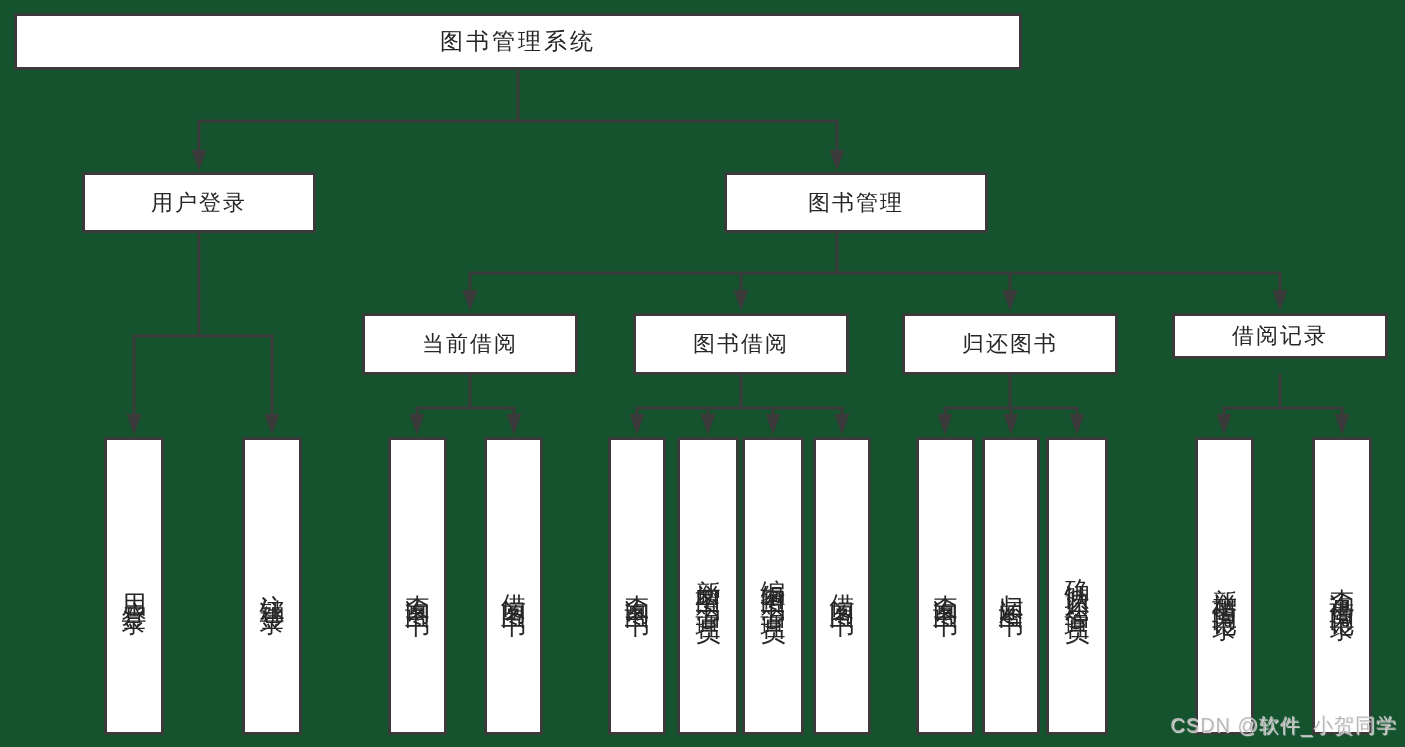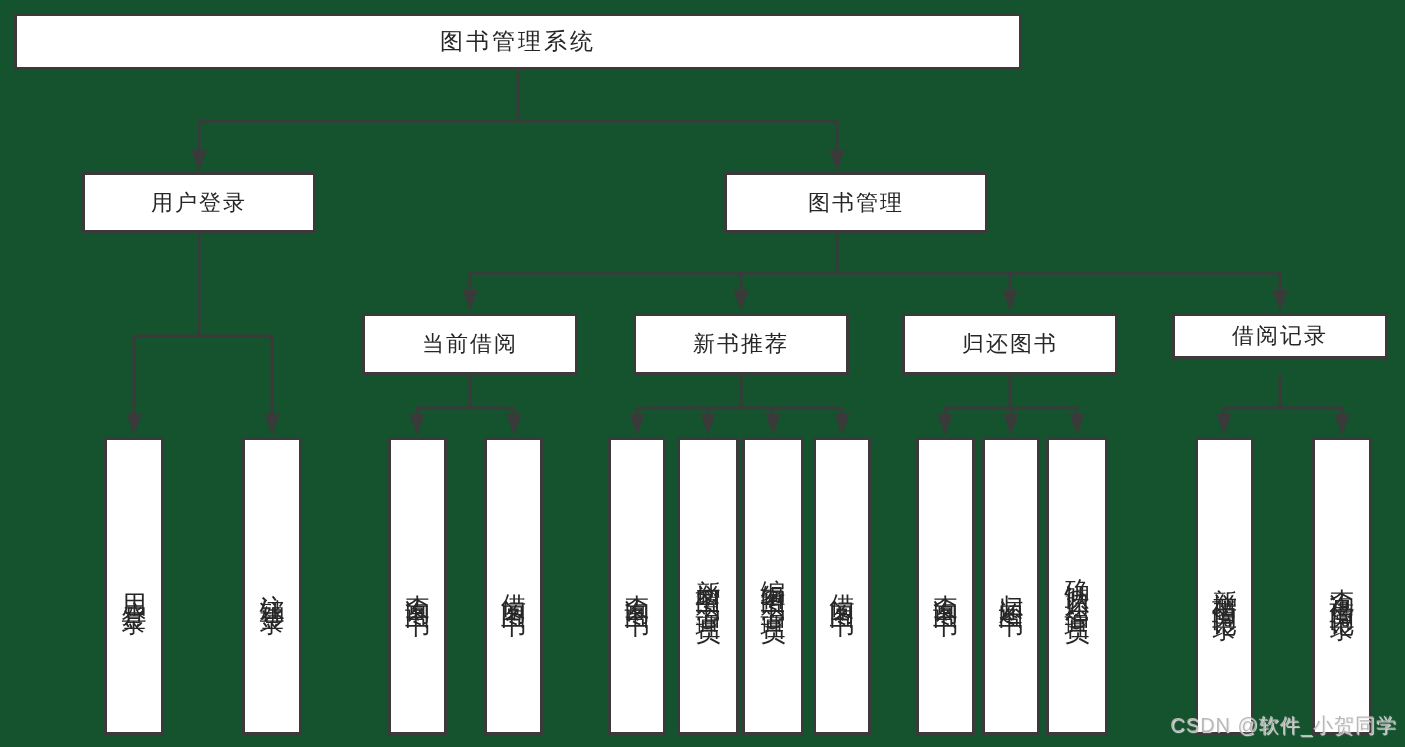--- a/index.html
+++ b/index.html
@@ -107,21 +107,21 @@
     <span class="hlabel">用户登录</span>
   </div>
   <div class="node" style="left:724px; top:172px; width:264px; height:61px;">
     <span class="hlabel">图书管理</span>
   </div>
 
   <div class="node" style="left:362px; top:313px; width:216px; height:62px;">
     <span class="hlabel">当前借阅</span>
   </div>
   <div class="node" style="left:633px; top:313px; width:216px; height:62px;">
-    <span class="hlabel">新书推荐</span>
+    <span class="hlabel">图书借阅</span>
   </div>
   <div class="node" style="left:902px; top:313px; width:216px; height:62px;">
     <span class="hlabel">归还图书</span>
   </div>
   <div class="node" style="left:1172px; top:313px; width:216px; height:46px;">
     <span class="hlabel">借阅记录</span>
   </div>
 
   <div class="leaf" style="left:104px; width:60px;">
     <span class="vlabel">用户登录</span>

